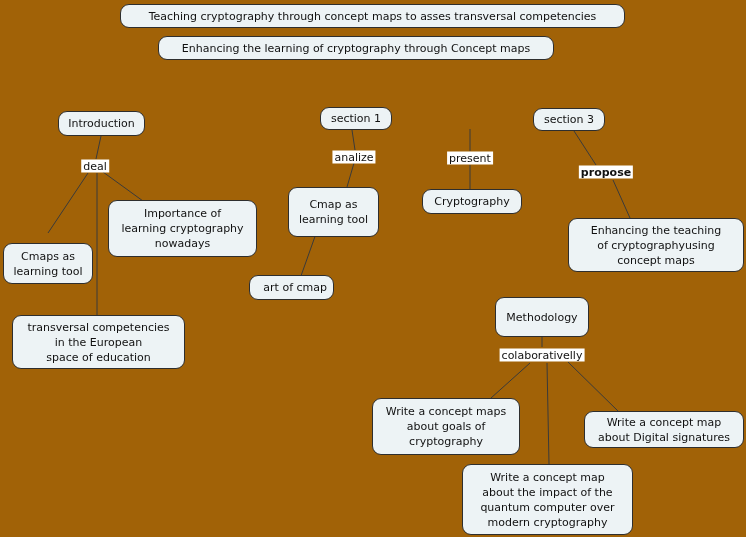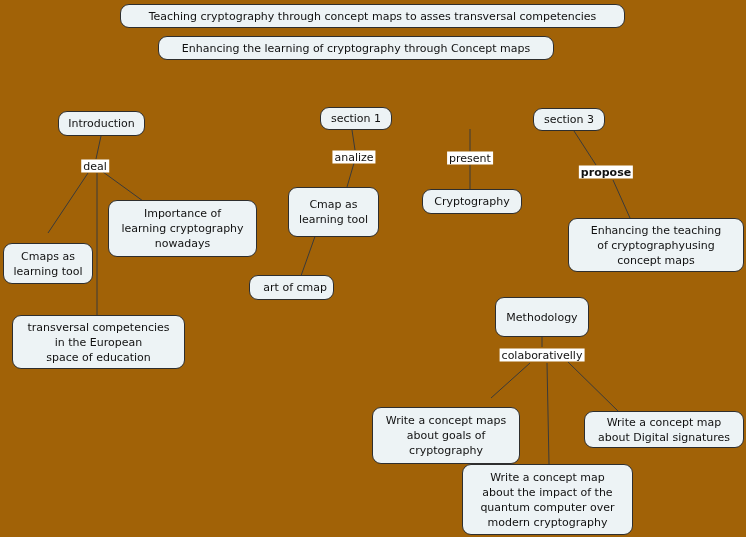--- a/index.html
+++ b/index.html
@@ -132,21 +132,21 @@
   <div class="node" style="left:568px; top:218px; width:176px; height:54px;">
     <span class="lbl">Enhancing the teaching
 of cryptographyusing
 concept maps</span>
   </div>
 
   <div class="node" style="left:495px; top:297px; width:94px; height:40px;">
     <span class="lbl">Methodology</span>
   </div>
 
-  <div class="node" style="left:372px; top:398px; width:148px; height:57px;margin-top:9px;">
+  <div class="node" style="left:372px; top:398px; width:148px; height:57px;">
     <span class="lbl">Write a concept maps
 about goals of
 cryptography</span>
   </div>
 
   <div class="node" style="left:584px; top:411px; width:160px; height:37px;">
     <span class="lbl">Write a concept map
 about Digital signatures</span>
   </div>
 

